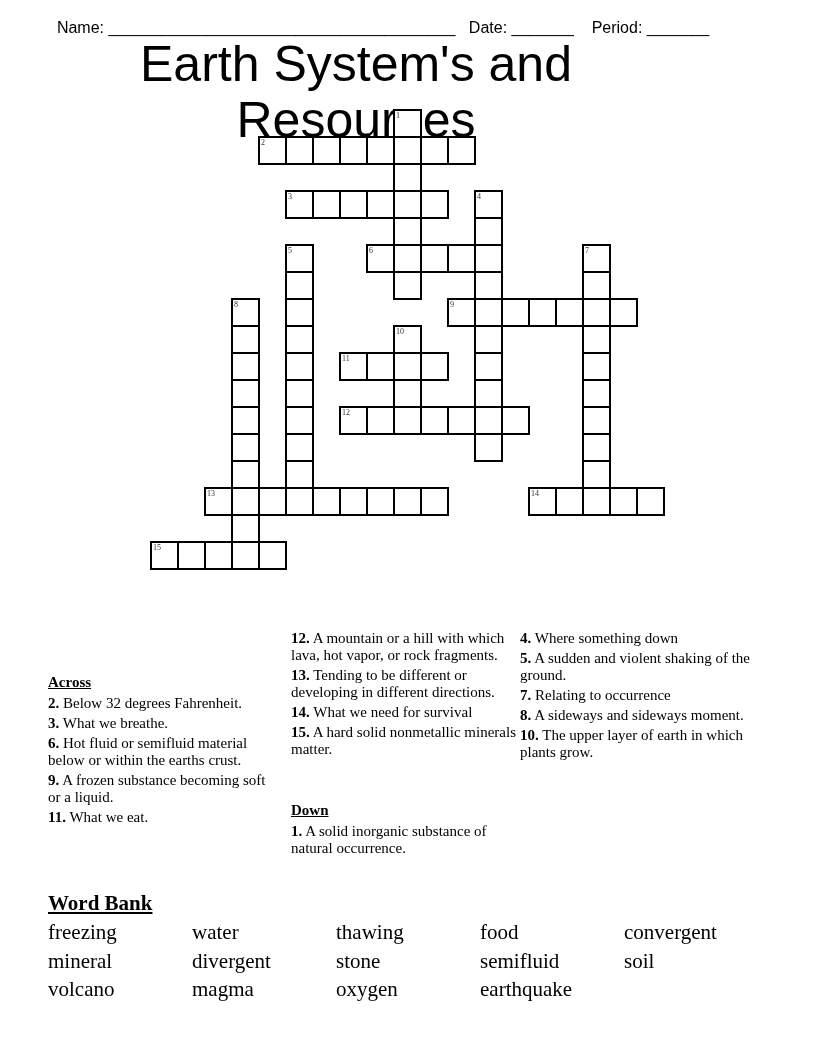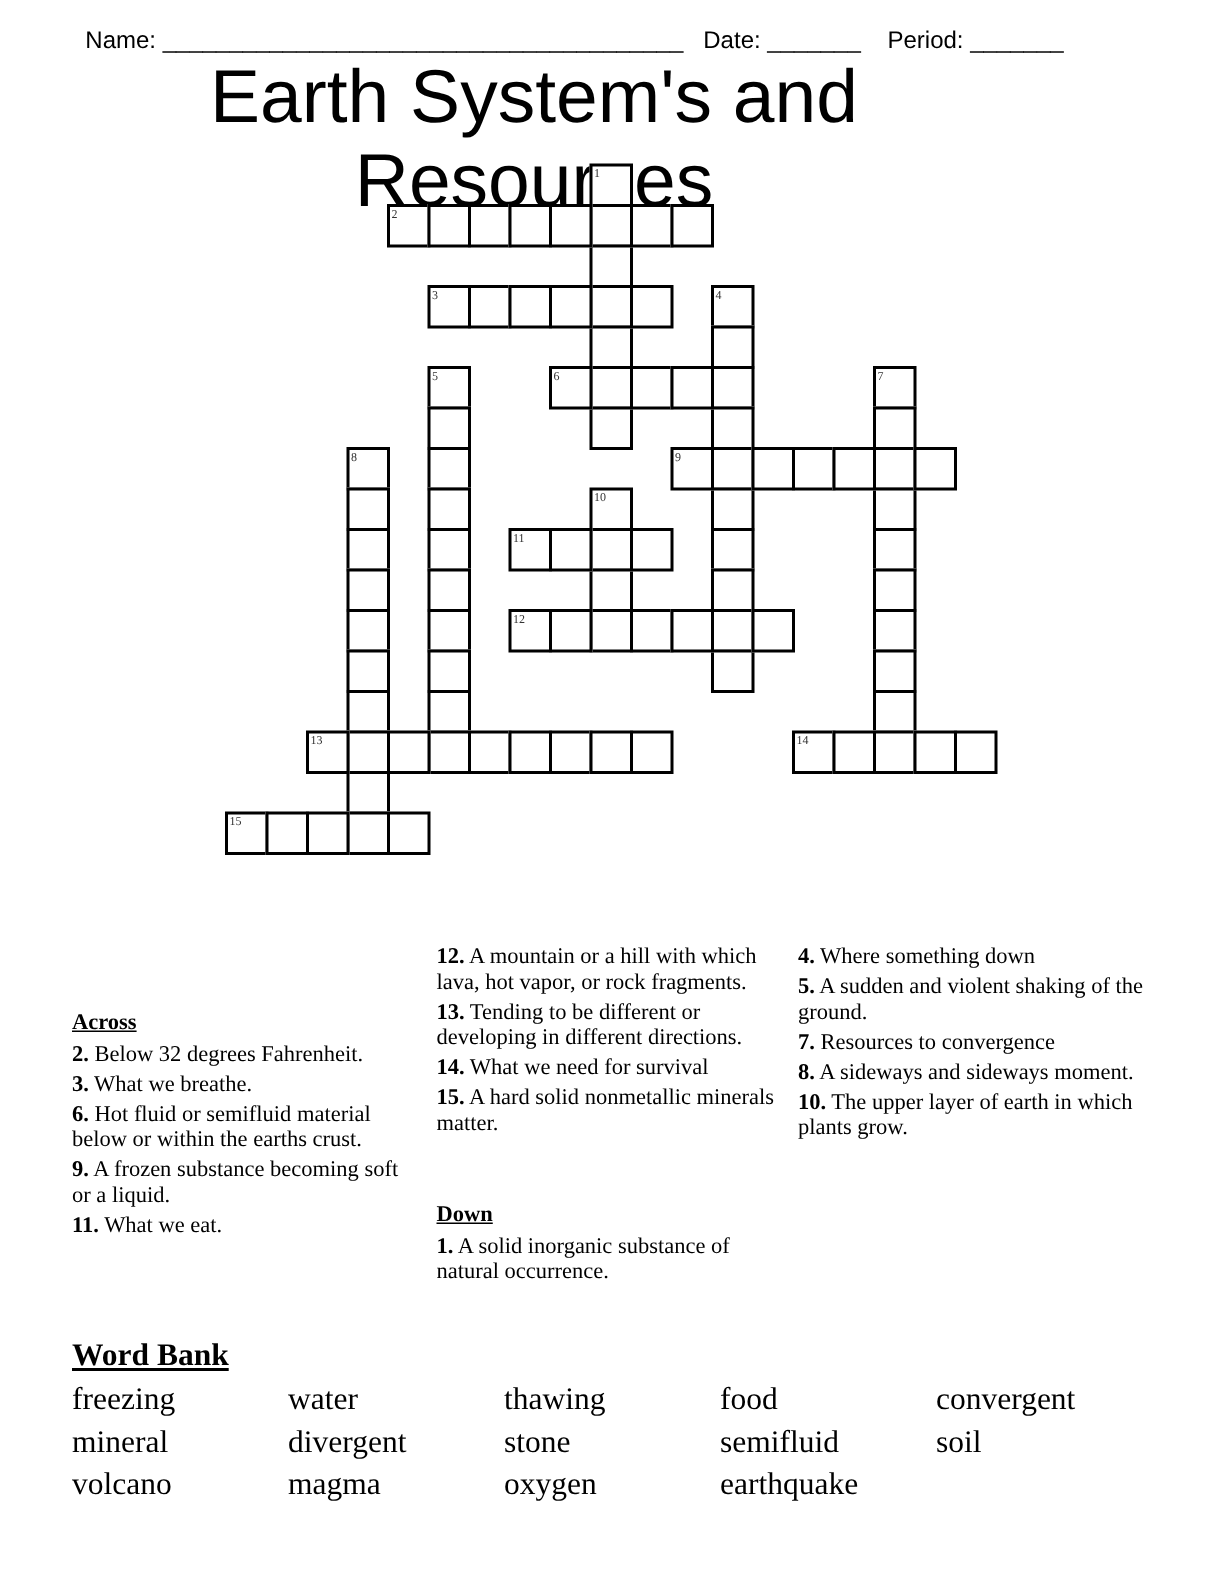--- a/index.html
+++ b/index.html
@@ -9,21 +9,21 @@
     .title { position: absolute; top: 36px; left: 16px; width: 680px; text-align: center; font-family: Liberation Sans, sans-serif; font-size: 50px; line-height: 56px; }
     .grid { position: absolute; left: 151px; top: 110px; width: 513px; height: 459px; }
     .cell { position: absolute; width: 27px; height: 27px; box-sizing: border-box; border: 2px solid #000; margin-left: -1px; margin-top: -1px; width: 29px; height: 29px; background: #fff; }
     .cell .num { position: absolute; top: 0px; left: 1px; font-family: "Liberation Serif", serif; font-size: 8px; line-height: 9px; color: #333; }
     .clues { position: absolute; top: 630px; font-family: "Liberation Serif", serif; font-size: 15px; line-height: 17px; }
     .clues .heading { font-weight: bold; text-decoration: underline; margin-bottom: 4px; margin-top: 44px; }
     .clues .clue { margin-bottom: 3px; }
     .clues .clue b { font-weight: bold; }
     .col1 { left: 48px; width: 230px; }
     .col2 { left: 291px; width: 236px; }
-    .col3 { left: 532px; width: 230px; }
+    .col3 { left: 520px; width: 230px; }
     .wordbank { position: absolute; top: 845px; left: 48px; font-family: "Liberation Serif", serif; margin-top: 45px; }
     .wordbank .wb-title { font-size: 21px; font-weight: bold; text-decoration: underline; line-height: 26px; }
     .wb-grid { display: grid; grid-template-columns: 144px 144px 144px 144px 144px; margin-top: 2px; }
     .wb-grid div { font-size: 21px; line-height: 28.5px; }
   </style>
 </head>
 <body>
 
 <div class="header">
   <span>Name:</span> <span>_______________________________________</span>   <span>Date:</span> <span>_______</span>    <span>Period:</span> <span>_______</span>
@@ -172,21 +172,21 @@
   <div class="clue"><b>13.</b> <span>Tending to be different or developing in different directions.</span></div>
   <div class="clue"><b>14.</b> <span>What we need for survival</span></div>
   <div class="clue"><b>15.</b> <span>A hard solid nonmetallic minerals matter.</span></div>
   <div class="heading">Down</div>
   <div class="clue"><b>1.</b> <span>A solid inorganic substance of natural occurrence.</span></div>
 </div>
 
 <div class="clues col3">
   <div class="clue"><b>4.</b> <span>Where something down</span></div>
   <div class="clue"><b>5.</b> <span>A sudden and violent shaking of the ground.</span></div>
-  <div class="clue"><b>7.</b> <span>Resources to convergence</span></div>
+  <div class="clue"><b>7.</b> <span>Relating to occurrence</span></div>
   <div class="clue"><b>8.</b> <span>A sideways and sideways moment.</span></div>
   <div class="clue"><b>10.</b> <span>The upper layer of earth in which plants grow.</span></div>
 </div>
 
 <div class="wordbank">
   <div class="wb-title">Word Bank</div>
   <div class="wb-grid">
     <div>freezing</div>
     <div>water</div>
     <div>thawing</div>

